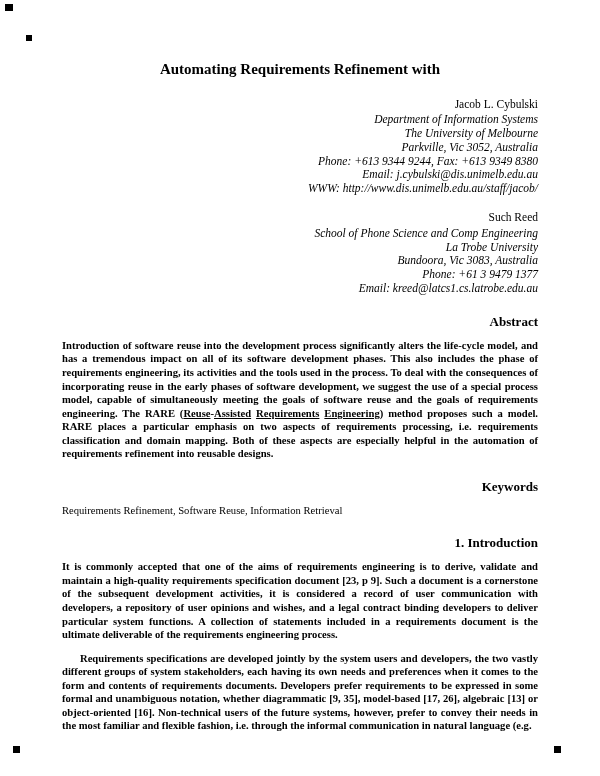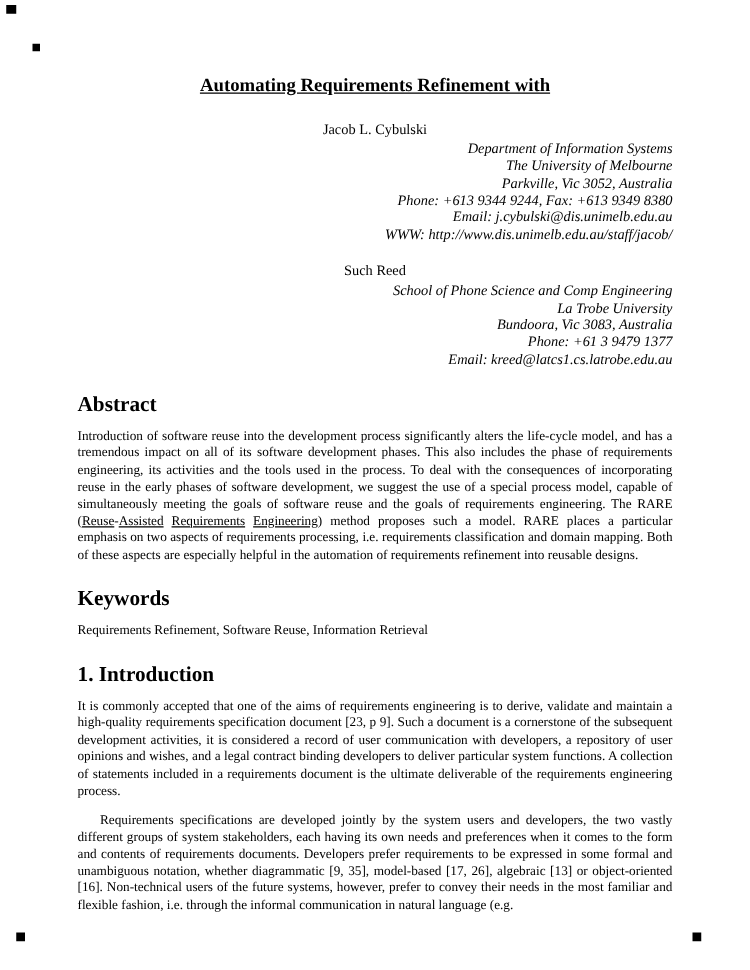--- a/index.html
+++ b/index.html
@@ -18,46 +18,48 @@
     top: 60px;
     left: 62px;
     width: 476px;
   }
   .title {
     font-size: 15px;
     font-weight: bold;
     text-align: center;
     line-height: 1.3;
     margin: 0 0 18px 0;
-    text-decoration: underline;
   }
   .author-block {
     text-align: center;
     font-size: 11.5px;
     line-height: 1.2;
     margin: 0 0 15px 0;
   }
   .author-name {
     font-style: normal;
     margin-bottom: 2px;
+    text-align: right;
   }
   .aff-line {
     font-style: italic;
     text-align: right;
   }
   .section-heading {
-    font-size: 17px;
+    font-size: 13px;
     font-weight: bold;
     margin: 18px 0 9px 0;
+    text-align: right;
   }
   .body-para {
     font-size: 10.6px;
     line-height: 1.28;
     text-align: justify;
     margin: 0 0 10px 0;
+    font-weight: bold;
   }
   .body-para.first-indent {
     text-indent: 18px;
   }
   .keywords-line {
     font-size: 10.6px;
     line-height: 1.28;
     margin: 0 0 6px 0;
     font-family: Liberation Serif, serif;
   }

